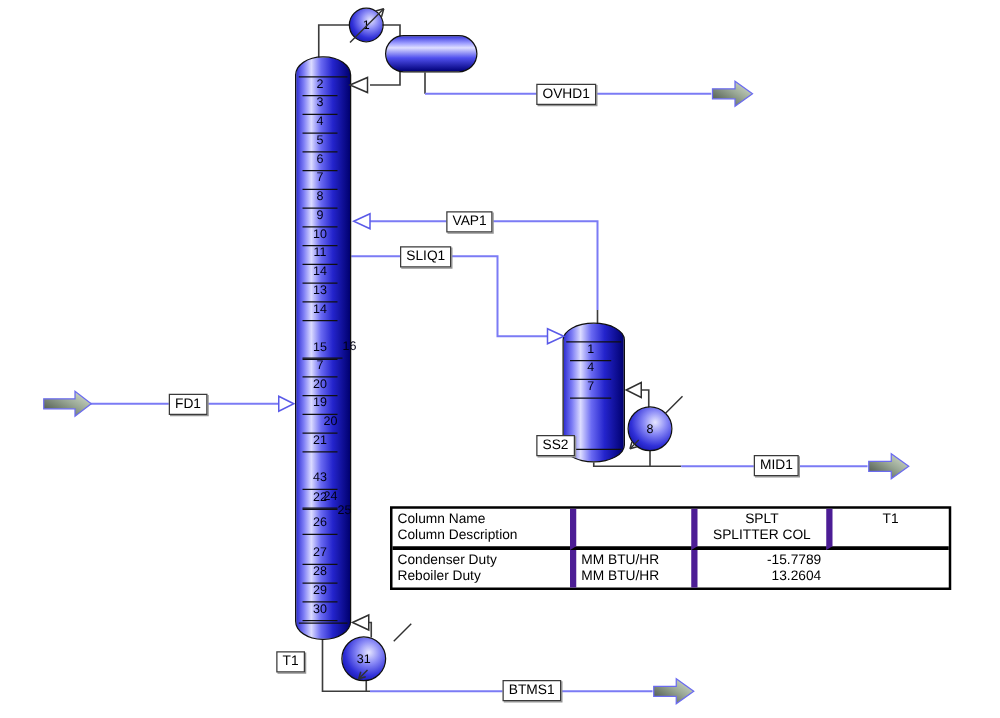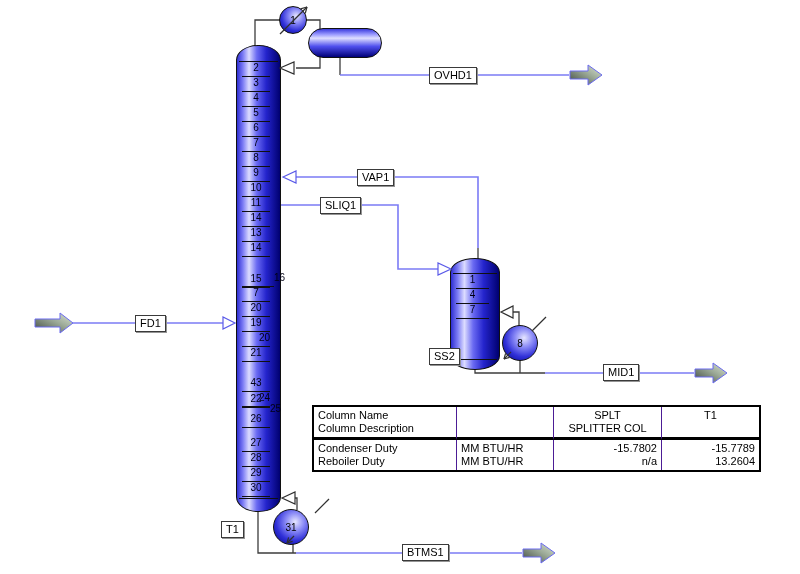--- a/index.html
+++ b/index.html
@@ -18,21 +18,21 @@
     text-align:center;font-size:10px;line-height:14px;color:#000014;}
   .domeline{position:absolute;left:2px;right:2px;height:0;border-top:1px solid #101010;}
 
   .slabel{position:absolute;z-index:5;background:#fff;border:1px solid #3a3a3a;box-shadow:1px 1px 0 #949494;
     font-size:11px;line-height:13px;padding:1px 4px;color:#000;white-space:nowrap;}
 
   #dtable{position:absolute;left:312px;top:405px;z-index:5;border:2px solid #000;background:#fff;
     display:grid;grid-template-columns:142px 97px 108px 98px;font-size:11px;line-height:13px;color:#000;}
   #dtable .cell{padding:2px 4px;min-height:26px;box-sizing:border-box;}
   #dtable .th{border-bottom:3px solid #000;}
-  #dtable .bl{border-left:1px solid #4c1d95;}
+  #dtable .bl{border-left:5px solid #4c1d95;}
   #dtable .ctr{text-align:center;}
   #dtable .rt{text-align:right;}
 </style>
 </head>
 <body>
 
 <div id="canvas">
 
   <svg id="lines-layer" class="layer">
     <defs>
@@ -175,22 +175,18 @@
     <div class="cell th bl ctr">T1</div>
     <div class="cell">
         <div>Condenser Duty</div>
         <div>Reboiler Duty</div>
       </div>
     <div class="cell bl">
         <div>MM BTU/HR</div>
         <div>MM BTU/HR</div>
       </div>
     <div class="cell bl rt">
-        <div>-15.7802</div>
-        <div>n/a</div>
-      </div>
-    <div class="cell bl rt">
         <div>-15.7789</div>
         <div>13.2604</div>
       </div>
   </div>
 
 </div>
 
 </body></html>

